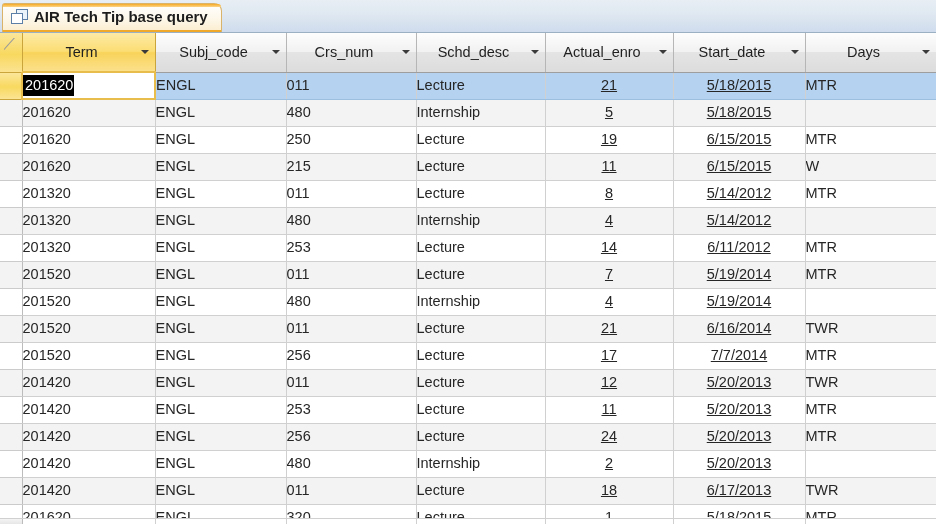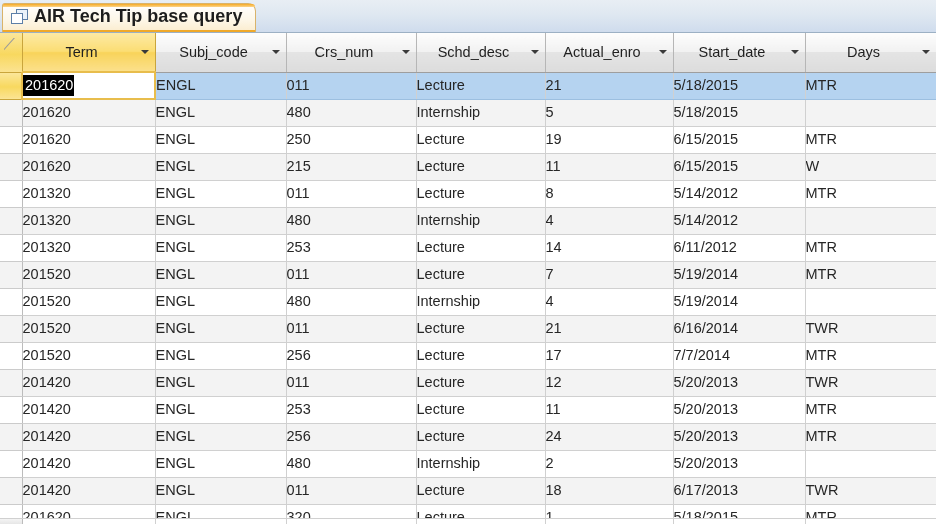--- a/index.html
+++ b/index.html
@@ -26,21 +26,21 @@
     padding-left: 2px;
     box-sizing: border-box;
   }
   .doc-tab {
     position: relative;
     height: 27px;
     display: flex;
     align-items: center;
     padding: 0 13px 3px 8px;
     margin-right: -1px;
-    font-size: 18px;
+    font-size: 15px;
     color: #1b3a57;
     background: linear-gradient(to bottom, #fbfdfe 0%, #eaf1f8 55%, #dbe6f1 100%);
     border: 1px solid #a8bccf;
     border-bottom: none;
     border-radius: 3px 8px 0 0;
     box-sizing: border-box;
     white-space: nowrap;
     cursor: default;
   }
   .doc-tab.active {
@@ -199,21 +199,21 @@
     box-sizing: border-box;
     vertical-align: middle;
     line-height: 25px;
   }
   tbody tr.alt td { background: #f3f3f3; }
   tbody tr.odd td { background: #ffffff; }
   tbody tr.current td {
     background: #b5d3f0;
     border-bottom: 1px solid #9cbfe0;
   }
-  td.num  { text-align: left; padding-right: 8px; }
+  td.num  { text-align: center; padding-right: 8px; text-decoration: underline; }
   td.txt  { text-align: left; }
 
   
   td.rowsel {
     width: 22px;
     padding: 0;
     background: linear-gradient(to bottom,#f4f4f4,#e6e6e6);
     border-right: 1px solid #bcbcbc;
     border-bottom: 1px solid #cbcbcb;
   }

